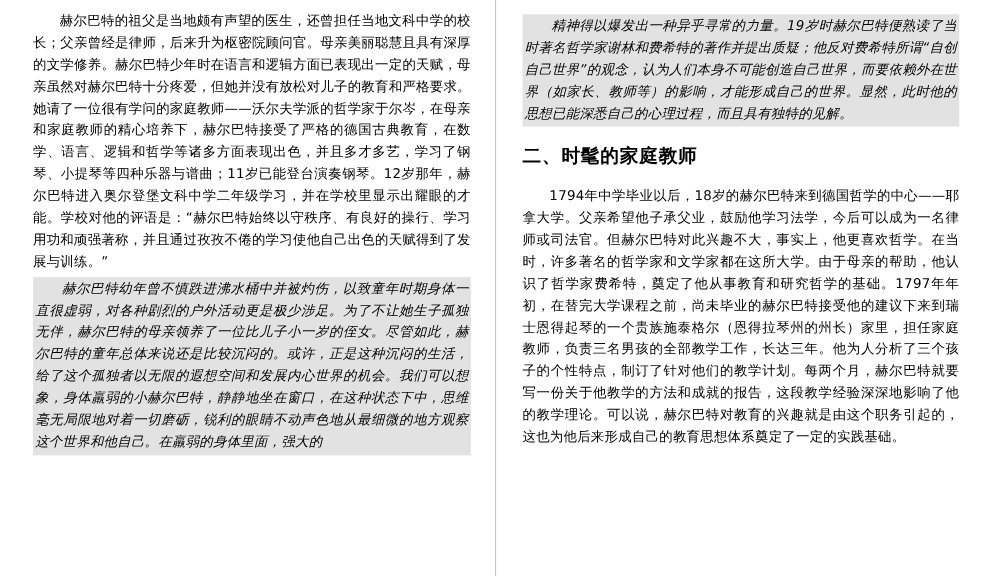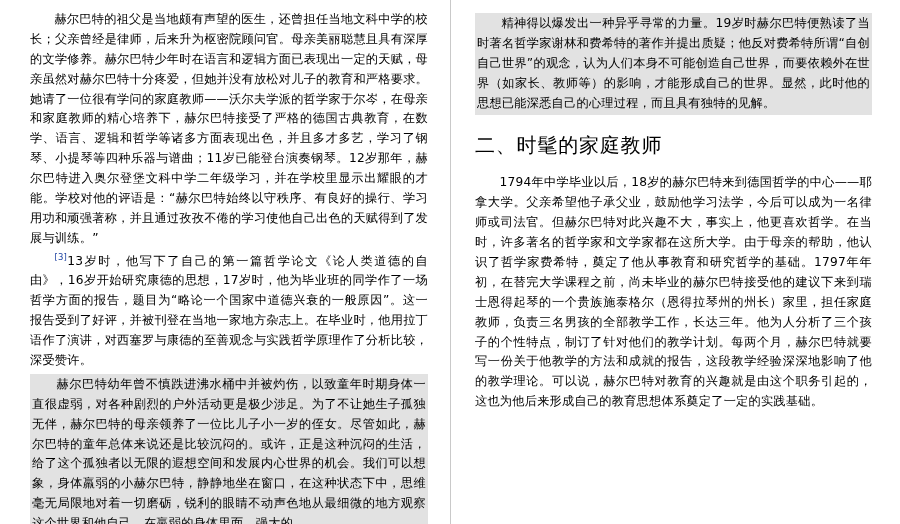--- a/index.html
+++ b/index.html
@@ -44,27 +44,28 @@
     line-height: 1.63;
     text-align: justify;
     text-justify: inter-ideograph;
     text-indent: 2em;
     letter-spacing: 0.02em;
   }
   .hl-block {
     background: #e2e2e2;
     padding: 1px 2px 2px 2px;
     margin: 3px 0 3px 0;
+    font-style: italic;
   }
   .hl-block p {
     margin: 0;
   }
   h2 {
-    font-size: 20px;
-    font-weight: normal;
+    font-size: 17px;
+    font-weight: bold;
     margin: 16px 0 14px 0;
     letter-spacing: 0.04em;
     text-indent: 0;
     line-height: 1.4;
   }
   sup {
     font-size: 8.5px;
     vertical-align: super;
     color: #1a3fa0;
   }
@@ -73,21 +74,20 @@
     text-decoration: none;
   }
 </style>
 </head>
 <body>
 
 <div class="page">
 
   <div class="column col-left">
     <p>赫尔巴特的祖父是当地颇有声望的医生，还曾担任当地文科中学的校长；父亲曾经是律师，后来升为枢密院顾问官。母亲美丽聪慧且具有深厚的文学修养。赫尔巴特少年时在语言和逻辑方面已表现出一定的天赋，母亲虽然对赫尔巴特十分疼爱，但她并没有放松对儿子的教育和严格要求。她请了一位很有学问的家庭教师——沃尔夫学派的哲学家于尔岑，在母亲和家庭教师的精心培养下，赫尔巴特接受了严格的德国古典教育，在数学、语言、逻辑和哲学等诸多方面表现出色，并且多才多艺，学习了钢琴、小提琴等四种乐器与谱曲；11岁已能登台演奏钢琴。12岁那年，赫尔巴特进入奥尔登堡文科中学二年级学习，并在学校里显示出耀眼的才能。学校对他的评语是：“赫尔巴特始终以守秩序、有良好的操行、学习用功和顽强著称，并且通过孜孜不倦的学习使他自己出色的天赋得到了发展与训练。”</p>
-    <p><sup><a href="#">[3]</a></sup><span>13岁时，他写下了自己的第一篇哲学论文《论人类道德的自由》，16岁开始研究康德的思想，17岁时，他为毕业班的同学作了一场哲学方面的报告，题目为“略论一个国家中道德兴衰的一般原因”。这一报告受到了好评，并被刊登在当地一家地方杂志上。在毕业时，他用拉丁语作了演讲，对西塞罗与康德的至善观念与实践哲学原理作了分析比较，深受赞许。</span></p>
     <div class="hl-block">
       <p>赫尔巴特幼年曾不慎跌进沸水桶中并被灼伤，以致童年时期身体一直很虚弱，对各种剧烈的户外活动更是极少涉足。为了不让她生子孤独无伴，赫尔巴特的母亲领养了一位比儿子小一岁的侄女。尽管如此，赫尔巴特的童年总体来说还是比较沉闷的。或许，正是这种沉闷的生活，给了这个孤独者以无限的遐想空间和发展内心世界的机会。我们可以想象，身体羸弱的小赫尔巴特，静静地坐在窗口，在这种状态下中，思维毫无局限地对着一切磨砺，锐利的眼睛不动声色地从最细微的地方观察这个世界和他自己。在羸弱的身体里面，强大的</p>
     </div>
   </div>
 
   <div class="column col-right">
     <div class="hl-block">
       <p>精神得以爆发出一种异乎寻常的力量。19岁时赫尔巴特便熟读了当时著名哲学家谢林和费希特的著作并提出质疑；他反对费希特所谓“自创自己世界”的观念，认为人们本身不可能创造自己世界，而要依赖外在世界（如家长、教师等）的影响，才能形成自己的世界。显然，此时他的思想已能深悉自己的心理过程，而且具有独特的见解。</p>
     </div>
     <h2>二、时髦的家庭教师</h2>

